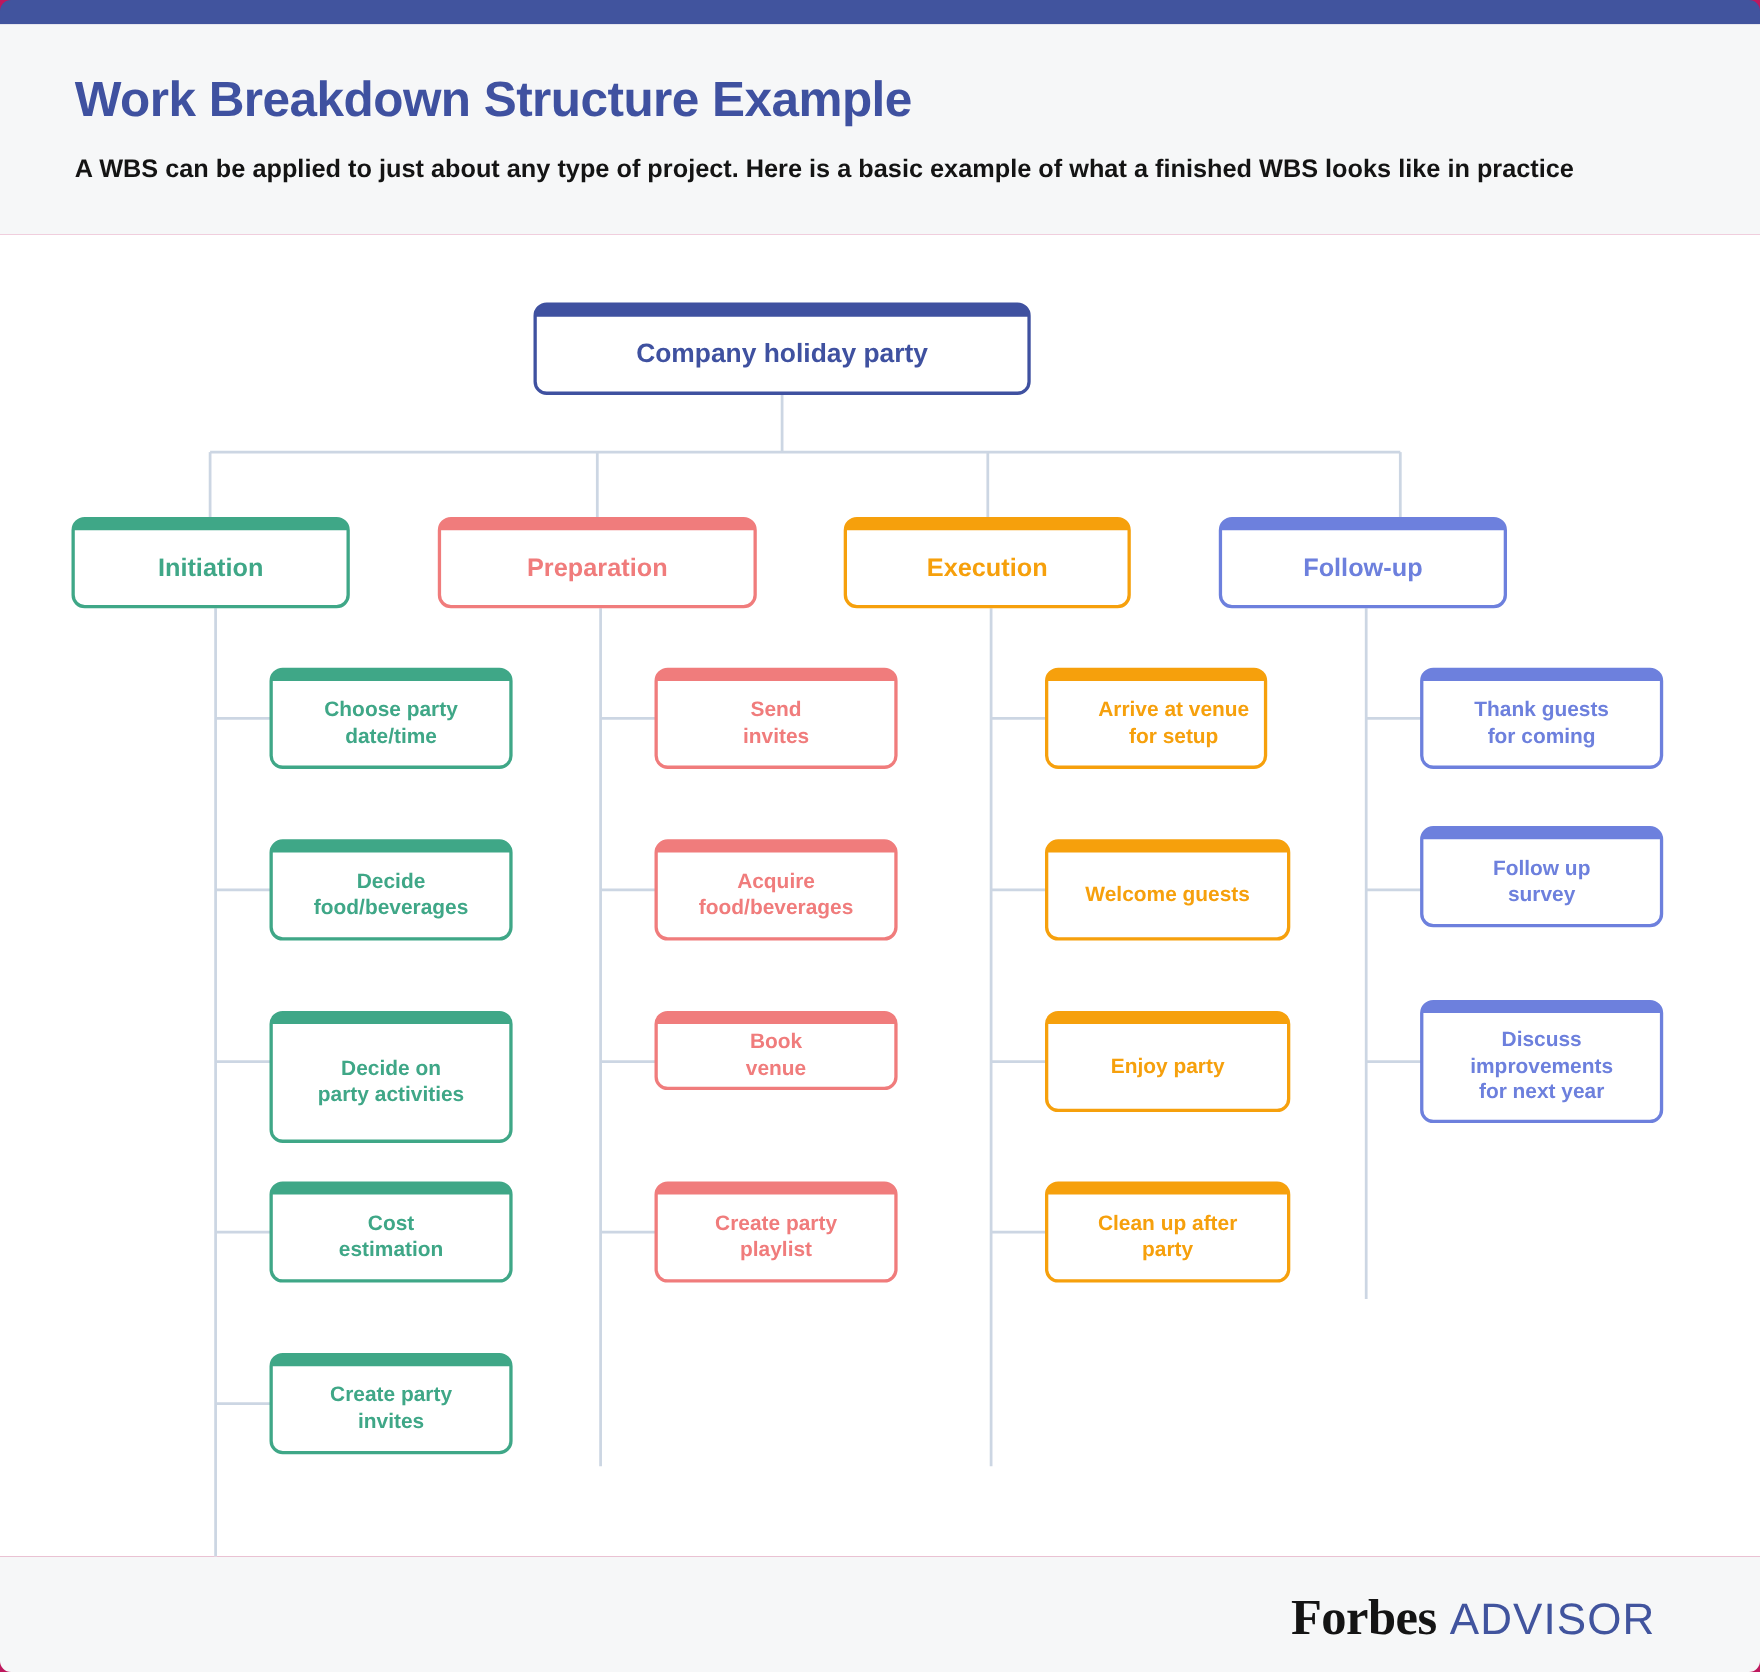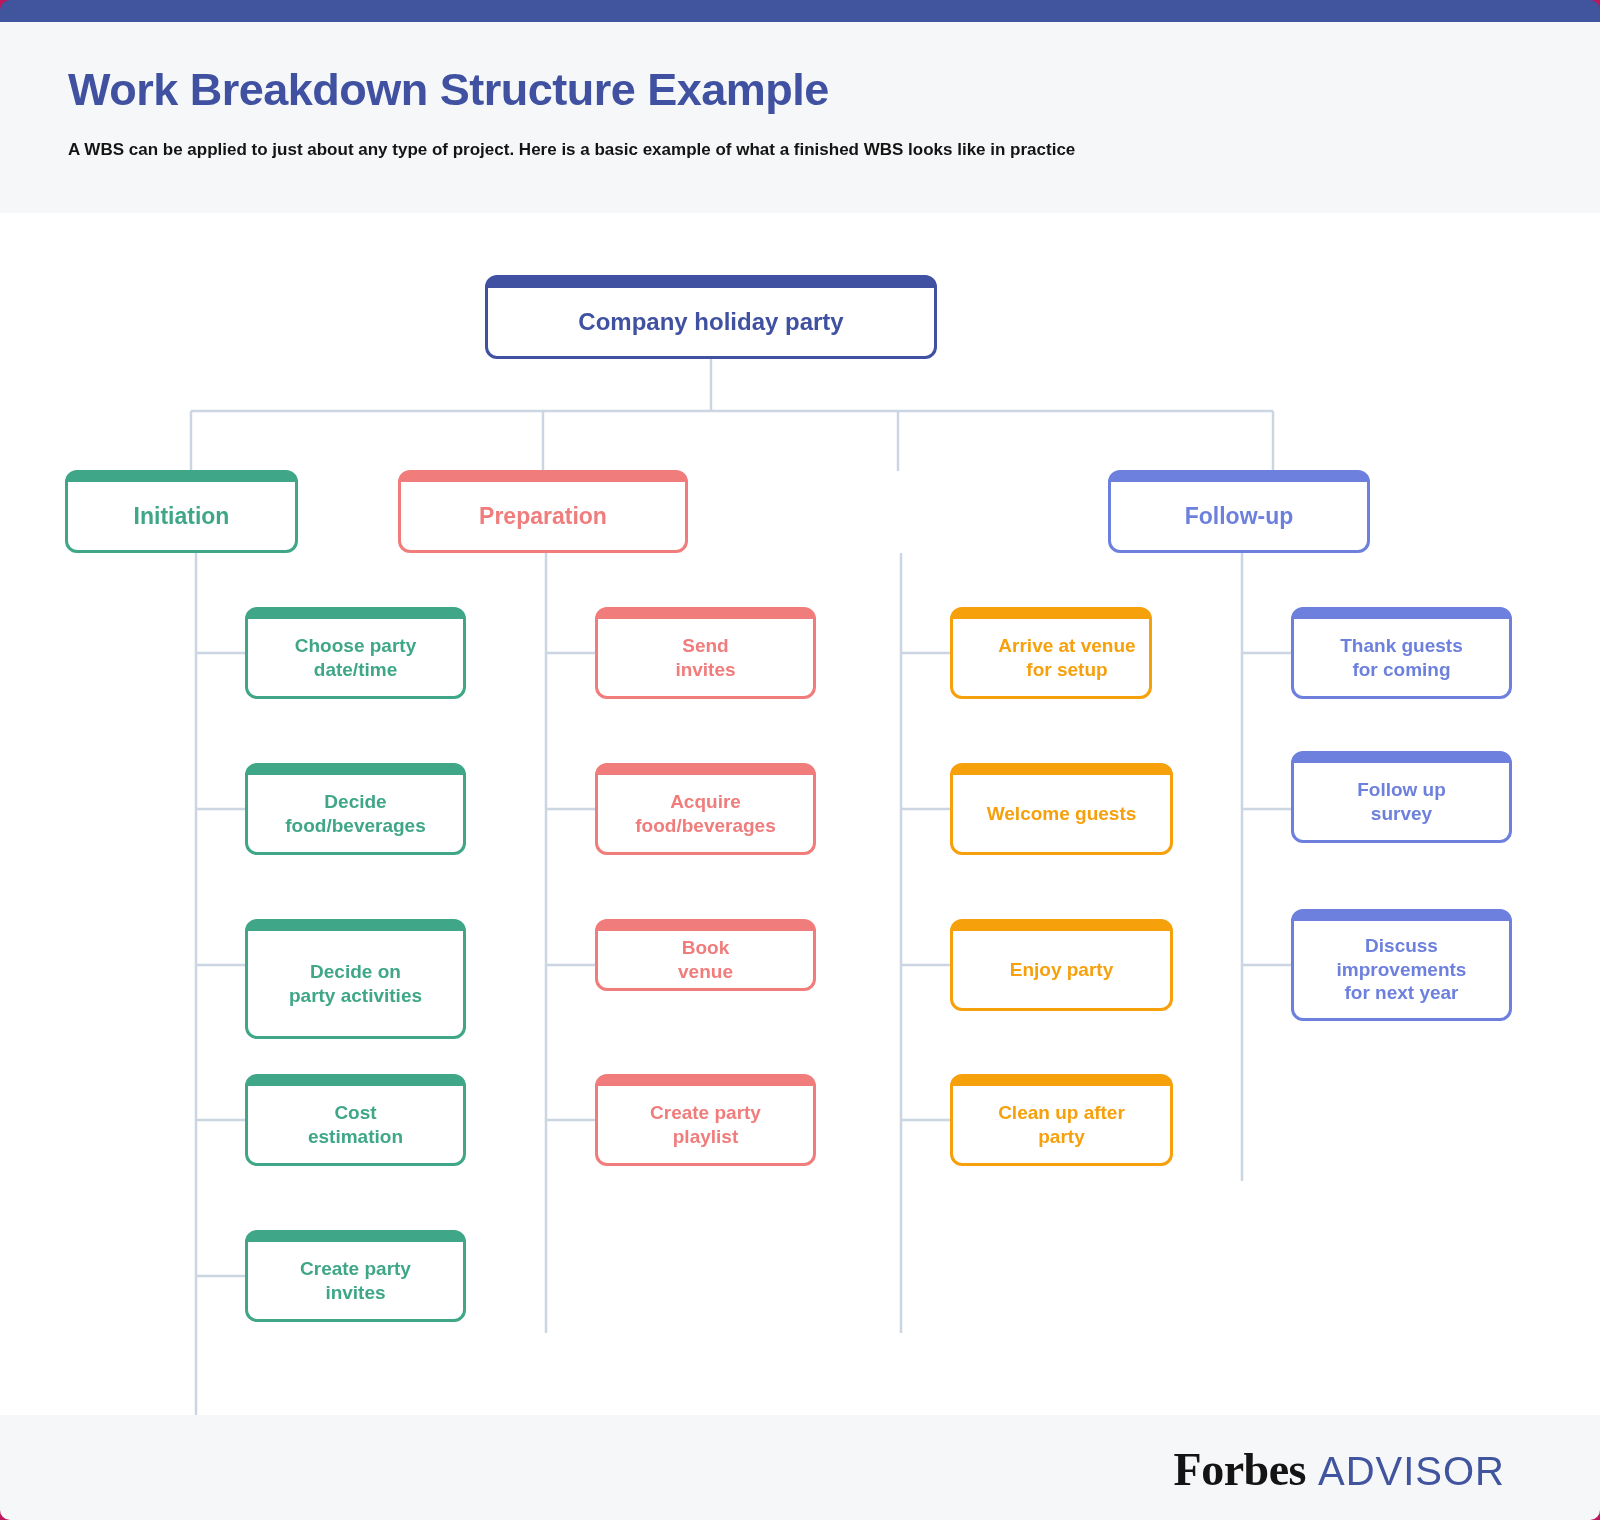--- a/index.html
+++ b/index.html
@@ -42,21 +42,21 @@
     left: 68px; top: 42px;
     font-size: 45px;
     font-weight: 700;
     letter-spacing: -0.5px;
     color: #3f51a0;
     white-space: nowrap;
   }
   #page-subtitle {
     position: absolute;
     left: 68px; top: 118px;
-    font-size: 17px;
+    font-size: 23px;
     font-weight: 700;
     color: #141414;
     white-space: nowrap;
   }
   
   #canvas {
     position: absolute;
     left: 0; top: 213px;
     width: 1600px;
     height: 1202px;
@@ -186,21 +186,21 @@
 
         <path d="M 1242 340 L 1242 968"></path>
         <path d="M 1242 440 L 1292 440"></path>
         <path d="M 1242 596 L 1292 596"></path>
         <path d="M 1242 752 L 1292 752"></path>
       </g>
     </svg>
 
     <div class="node root" style="left:485px; top:62px; width:452px; height:84px;">Company holiday party</div>
 
-    <div class="node cat c-green" style="left:65px; top:257px; width:233px; height:83px;text-align:center;">Initiation</div>
+    <div class="node cat c-green" style="left:65px; top:257px; width:253px; height:83px;text-align:center;">Initiation</div>
     <div class="node leaf c-green" style="left:245px; top:394px; width:221px; height:92px;">Choose party
 date/time</div>
     <div class="node leaf c-green" style="left:245px; top:550px; width:221px; height:92px;">Decide
 food/beverages</div>
     <div class="node leaf c-green" style="left:245px; top:706px; width:221px; height:120px;">Decide on
 party activities</div>
     <div class="node leaf c-green" style="left:245px; top:861px; width:221px; height:92px;">Cost
 estimation</div>
     <div class="node leaf c-green" style="left:245px; top:1017px; width:221px; height:92px;">Create party
 invites</div>
@@ -208,20 +208,21 @@
     <div class="node cat c-coral" style="left:398px; top:257px; width:290px; height:83px;">Preparation</div>
     <div class="node leaf c-coral" style="left:595px; top:394px; width:221px; height:92px;">Send
 invites</div>
     <div class="node leaf c-coral" style="left:595px; top:550px; width:221px; height:92px;">Acquire
 food/beverages</div>
     <div class="node leaf c-coral" style="left:595px; top:706px; width:221px; height:72px;">Book
 venue</div>
     <div class="node leaf c-coral" style="left:595px; top:861px; width:221px; height:92px;">Create party
 playlist</div>
 
+    <div class="node cat c-orange" style="left:767px; top:257px; width:261px; height:83px;">Execution</div>
     <div class="node leaf c-orange" style="left:950px; top:394px; width:202px; height:92px;padding-left:32px;">Arrive at venue
 for setup</div>
     <div class="node leaf c-orange" style="left:950px; top:550px; width:223px; height:92px;text-align:right;">Welcome guests</div>
     <div class="node leaf c-orange" style="left:950px; top:706px; width:223px; height:92px;">Enjoy party</div>
     <div class="node leaf c-orange" style="left:950px; top:861px; width:223px; height:92px;">Clean up after
 party</div>
 
     <div class="node cat c-blue" style="left:1108px; top:257px; width:262px; height:83px;">Follow-up</div>
     <div class="node leaf c-blue" style="left:1291px; top:394px; width:221px; height:92px;">Thank guests
 for coming</div>

